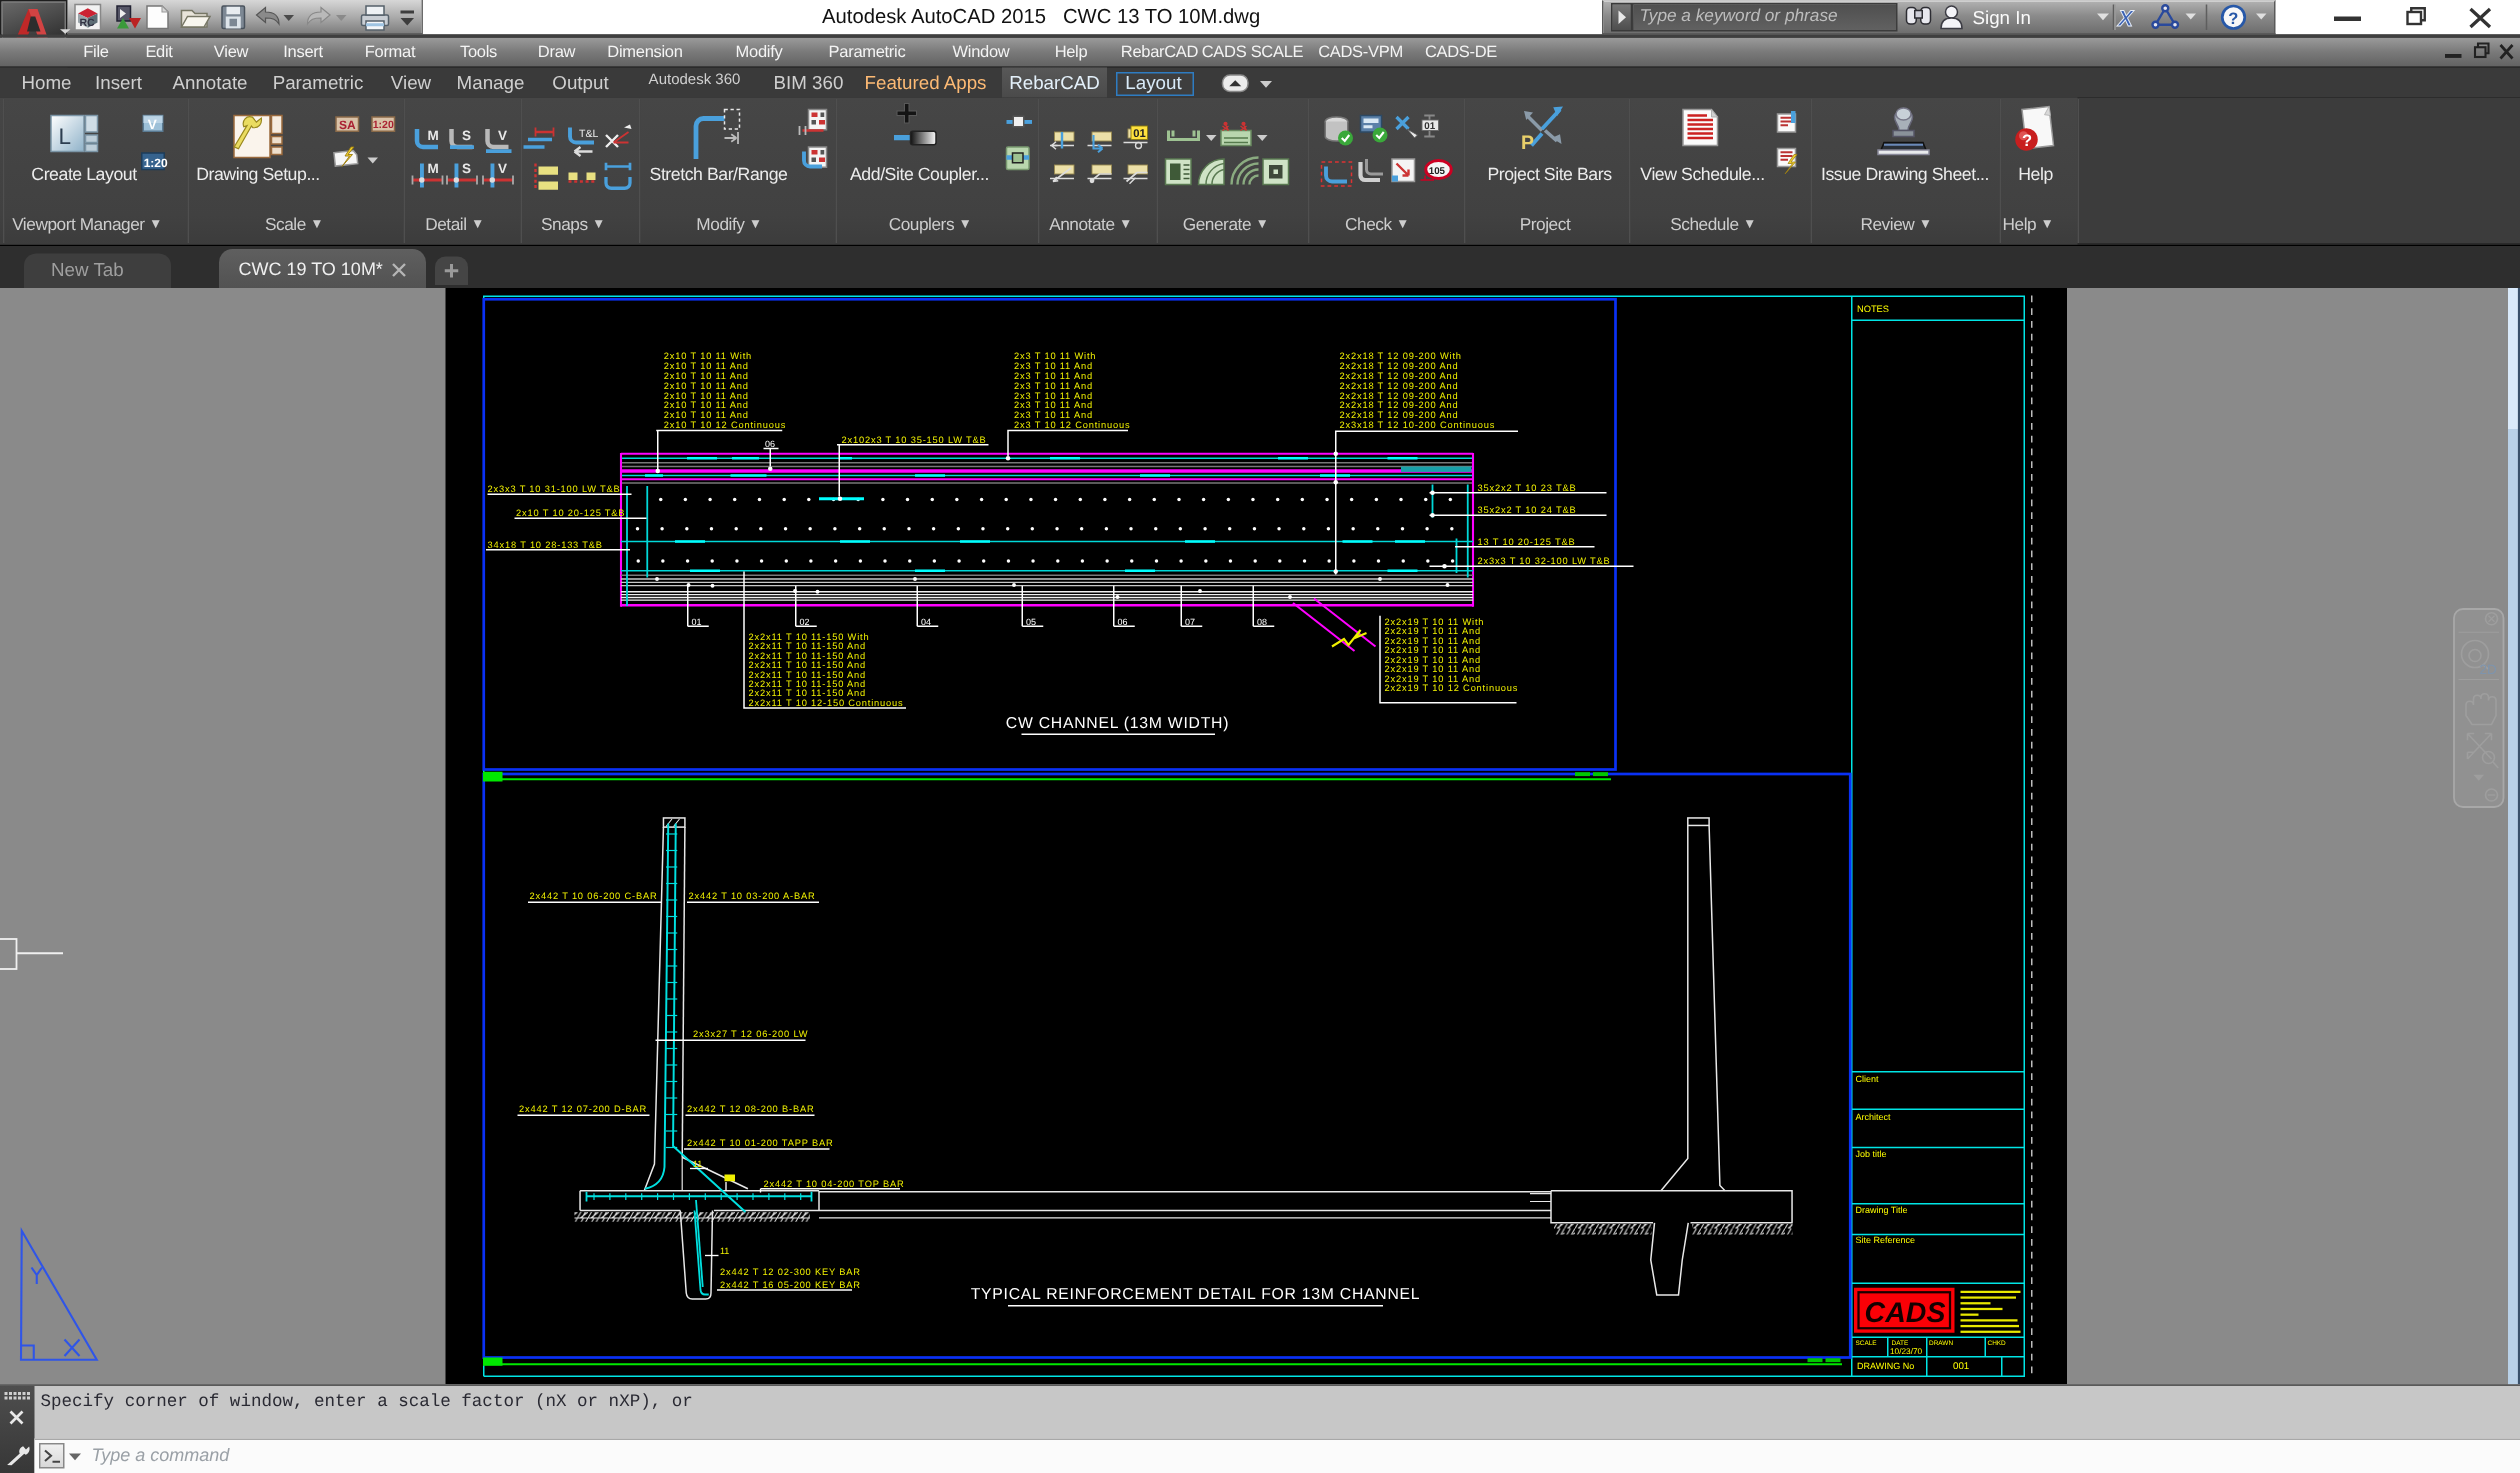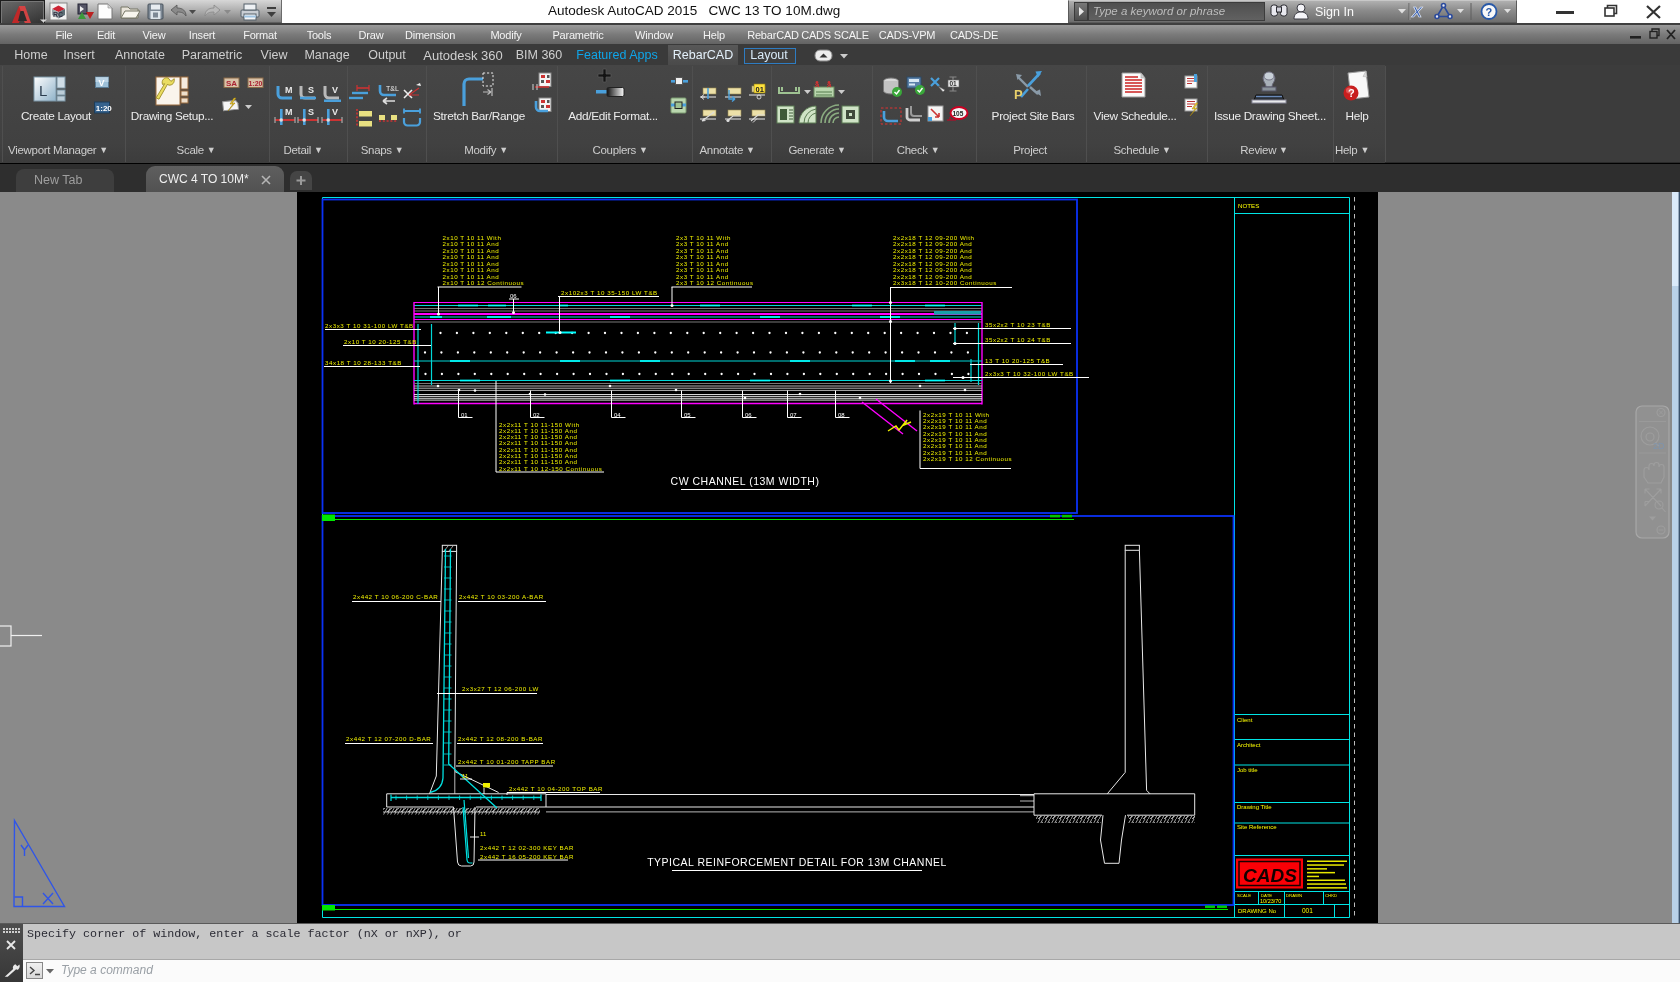--- a/index.html
+++ b/index.html
@@ -134,23 +134,23 @@
 </svg>
 <div class="abs" style="left:0;top:45px;width:1680px;height:20px;background:#3a3a3a;"></div>
 <div class="abs" style="left:668px;top:45px;width:70px;height:20px;background:linear-gradient(#585858,#4a4a4a);"></div>
 <div class="txt" style="left:31px;top:48px;transform:translateX(-50%);font-size:12.5px;color:#cfcfcf;">Home</div>
 <div class="txt" style="left:79px;top:48px;transform:translateX(-50%);font-size:12.5px;color:#cfcfcf;">Insert</div>
 <div class="txt" style="left:140px;top:48px;transform:translateX(-50%);font-size:12.5px;color:#cfcfcf;">Annotate</div>
 <div class="txt" style="left:212px;top:48px;transform:translateX(-50%);font-size:12.5px;color:#cfcfcf;">Parametric</div>
 <div class="txt" style="left:274px;top:48px;transform:translateX(-50%);font-size:12.5px;color:#cfcfcf;">View</div>
 <div class="txt" style="left:327px;top:48px;transform:translateX(-50%);font-size:12.5px;color:#cfcfcf;">Manage</div>
 <div class="txt" style="left:387px;top:48px;transform:translateX(-50%);font-size:12.5px;color:#cfcfcf;">Output</div>
-<div class="txt" style="left:463px;top:48px;transform:translateX(-50%);font-size:13px;color:#cfcfcf;">Autodesk 360</div>
+<div class="txt" style="left:463px;top:48px;transform:translateX(-50%);font-size:10px;color:#cfcfcf;">Autodesk 360</div>
 <div class="txt" style="left:539px;top:48px;transform:translateX(-50%);font-size:12.5px;color:#cfcfcf;text-align:center;">BIM 360</div>
-<div class="txt" style="left:617px;top:48px;transform:translateX(-50%);font-size:12.5px;color:#0ea5e9;">Featured Apps</div>
+<div class="txt" style="left:617px;top:48px;transform:translateX(-50%);font-size:12.5px;color:#fdba74;">Featured Apps</div>
 <div class="txt" style="left:703px;top:48px;transform:translateX(-50%);font-size:12.5px;color:#e4f1fb;">RebarCAD</div>
 <div class="abs" style="left:744px;top:47.5px;width:52px;height:16px;background:#3e3e3e;border:1px solid #2e7cc2;"></div>
 <div class="txt" style="left:769px;top:48px;transform:translateX(-50%);font-size:12.5px;color:#d8eaf8;">Layout</div>
 <svg class="abs" style="left:812px;top:48px" width="40" height="16" viewBox="0 0 40 16">
  <rect x="3" y="2" width="17" height="11" rx="5" fill="#ececec" stroke="#888"></rect>
  <path d="M7.5 9.5 l4 -4 4 4 z" fill="#333"></path>
  <path d="M28 6 l4 4.5 4 -4.5 z" fill="#ccc"></path>
 </svg>
 <div class="abs" style="left:0;top:65px;width:1680px;height:98px;background:#3c3c3c;border-bottom:1px solid #2a2a2a;"></div>
 <div class="abs" style="left:0;top:65px;width:1385px;height:98px;background:linear-gradient(#464646,#414141 80%,#3c3c3c);"></div>
@@ -164,21 +164,21 @@
 <div class="abs" style="left:771px;top:66px;width:1px;height:96px;background:#333;border-right:1px solid #4f4f4f;"></div>
 <div class="abs" style="left:872px;top:66px;width:1px;height:96px;background:#333;border-right:1px solid #4f4f4f;"></div>
 <div class="abs" style="left:975.5px;top:66px;width:1px;height:96px;background:#333;border-right:1px solid #4f4f4f;"></div>
 <div class="abs" style="left:1085.5px;top:66px;width:1px;height:96px;background:#333;border-right:1px solid #4f4f4f;"></div>
 <div class="abs" style="left:1207px;top:66px;width:1px;height:96px;background:#333;border-right:1px solid #4f4f4f;"></div>
 <div class="abs" style="left:1332.5px;top:66px;width:1px;height:96px;background:#333;border-right:1px solid #4f4f4f;"></div>
 <div class="abs" style="left:1384.5px;top:66px;width:1px;height:96px;background:#333;border-right:1px solid #4f4f4f;"></div>
 <div class="txt" style="left:56px;top:109px;transform:translateX(-50%);font-size:11.8px;letter-spacing:-0.3px;color:#ececec;">Create Layout</div>
 <div class="txt" style="left:172px;top:109px;transform:translateX(-50%);font-size:11.8px;letter-spacing:-0.3px;color:#ececec;">Drawing Setup...</div>
 <div class="txt" style="left:479px;top:109px;transform:translateX(-50%);font-size:11.8px;letter-spacing:-0.3px;color:#ececec;">Stretch Bar/Range</div>
-<div class="txt" style="left:613px;top:109px;transform:translateX(-50%);font-size:11.8px;letter-spacing:-0.3px;color:#ececec;">Add/Edit Format...</div>
+<div class="txt" style="left:613px;top:109px;transform:translateX(-50%);font-size:11.8px;letter-spacing:-0.3px;color:#ececec;">Add/Site Coupler...</div>
 <div class="txt" style="left:1033px;top:109px;transform:translateX(-50%);font-size:11.8px;letter-spacing:-0.3px;color:#ececec;">Project Site Bars</div>
 <div class="txt" style="left:1135px;top:109px;transform:translateX(-50%);font-size:11.8px;letter-spacing:-0.3px;color:#ececec;">View Schedule...</div>
 <div class="txt" style="left:1270px;top:109px;transform:translateX(-50%);font-size:11.8px;letter-spacing:-0.3px;color:#ececec;">Issue Drawing Sheet...</div>
 <div class="txt" style="left:1357px;top:109px;transform:translateX(-50%);font-size:11.8px;letter-spacing:-0.3px;color:#ececec;">Help</div>
 <div class="txt" style="left:58px;top:144px;transform:translateX(-50%);font-size:11.5px;letter-spacing:-0.3px;color:#cdcdcd;">Viewport Manager&nbsp;<span style="font-size:9px;position:relative;top:-1px;">▼</span></div>
 <div class="txt" style="left:196px;top:144px;transform:translateX(-50%);font-size:11.5px;letter-spacing:-0.3px;color:#cdcdcd;">Scale&nbsp;<span style="font-size:9px;position:relative;top:-1px;">▼</span></div>
 <div class="txt" style="left:303px;top:144px;transform:translateX(-50%);font-size:11.5px;letter-spacing:-0.3px;color:#cdcdcd;">Detail&nbsp;<span style="font-size:9px;position:relative;top:-1px;">▼</span></div>
 <div class="txt" style="left:382px;top:144px;transform:translateX(-50%);font-size:11.5px;letter-spacing:-0.3px;color:#cdcdcd;">Snaps&nbsp;<span style="font-size:9px;position:relative;top:-1px;">▼</span></div>
 <div class="txt" style="left:486px;top:144px;transform:translateX(-50%);font-size:11.5px;letter-spacing:-0.3px;color:#cdcdcd;">Modify&nbsp;<span style="font-size:9px;position:relative;top:-1px;">▼</span></div>
 <div class="txt" style="left:620px;top:144px;transform:translateX(-50%);font-size:11.5px;letter-spacing:-0.3px;color:#cdcdcd;">Couplers&nbsp;<span style="font-size:9px;position:relative;top:-1px;">▼</span></div>
@@ -443,21 +443,21 @@
  <circle cx="1351" cy="28" r="7.5" fill="#c81e1e"></circle>
  <circle cx="1349" cy="25.5" r="3" fill="#e86a6a" opacity="0.7"></circle>
  <text x="1348" y="32" font-size="11" font-weight="bold" fill="#fff">?</text>
 </g>
 </svg>
 
 <div class="abs" style="left:0;top:164px;width:1680px;height:28px;background:#2e2e2e;"></div>
 <div class="abs" style="left:16px;top:169px;width:98px;height:23px;background:#3e3e3e;border-radius:8px 8px 0 0;"></div>
 <div class="txt" style="left:34px;top:173px;font-size:12.5px;color:#9f9f9f;">New Tab</div>
 <div class="abs" style="left:146px;top:166px;width:138px;height:26px;background:linear-gradient(#5f5f5f,#525252);border-radius:9px 9px 0 0;"></div>
-<div class="txt" style="left:159px;top:172px;font-size:12px;color:#f0f0f0;">CWC 4 TO 10M*</div>
+<div class="txt" style="left:159px;top:172px;font-size:12px;color:#f0f0f0;">CWC 19 TO 10M*</div>
 <svg class="abs" style="left:260px;top:174px" width="14" height="12">
       <path d="M2 2 l8 8 M10 2 l-8 8" stroke="#b5b5b5" stroke-width="1.6"></path>
     </svg>
 <div class="abs" style="left:290px;top:171px;width:22px;height:19px;background:#454545;border-radius:7px 7px 0 0;"></div>
 <svg class="abs" style="left:290px;top:171px" width="22" height="19">
       <path d="M11 5 v9 M6.5 9.5 h9" stroke="#9a9a9a" stroke-width="2"></path>
     </svg>
 <svg class="abs" style="left:0;top:192px" width="1680" height="731" viewBox="0 192 1680 731">
 <rect x="0" y="192" width="1680" height="731" fill="#8a8a8a"></rect>
 <rect x="297" y="192" width="1081" height="731" fill="#000"></rect>

